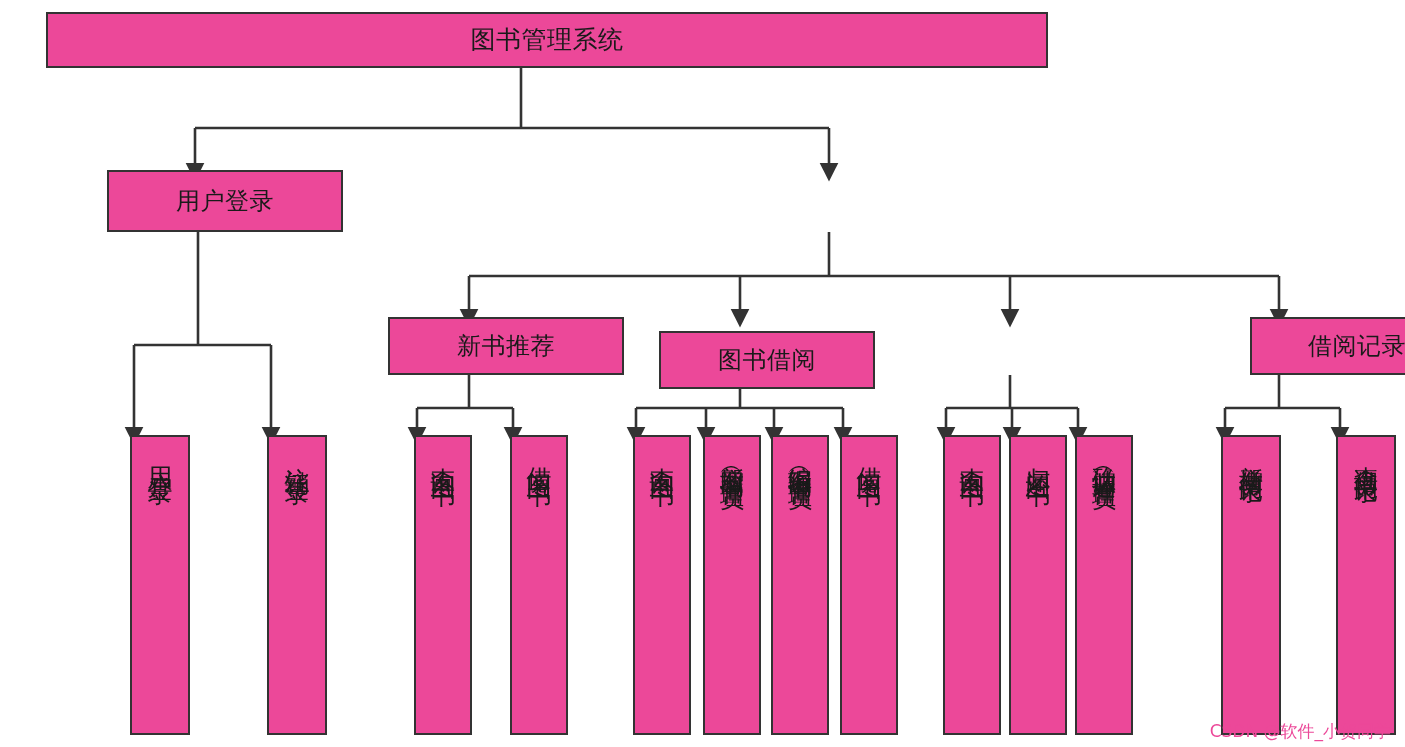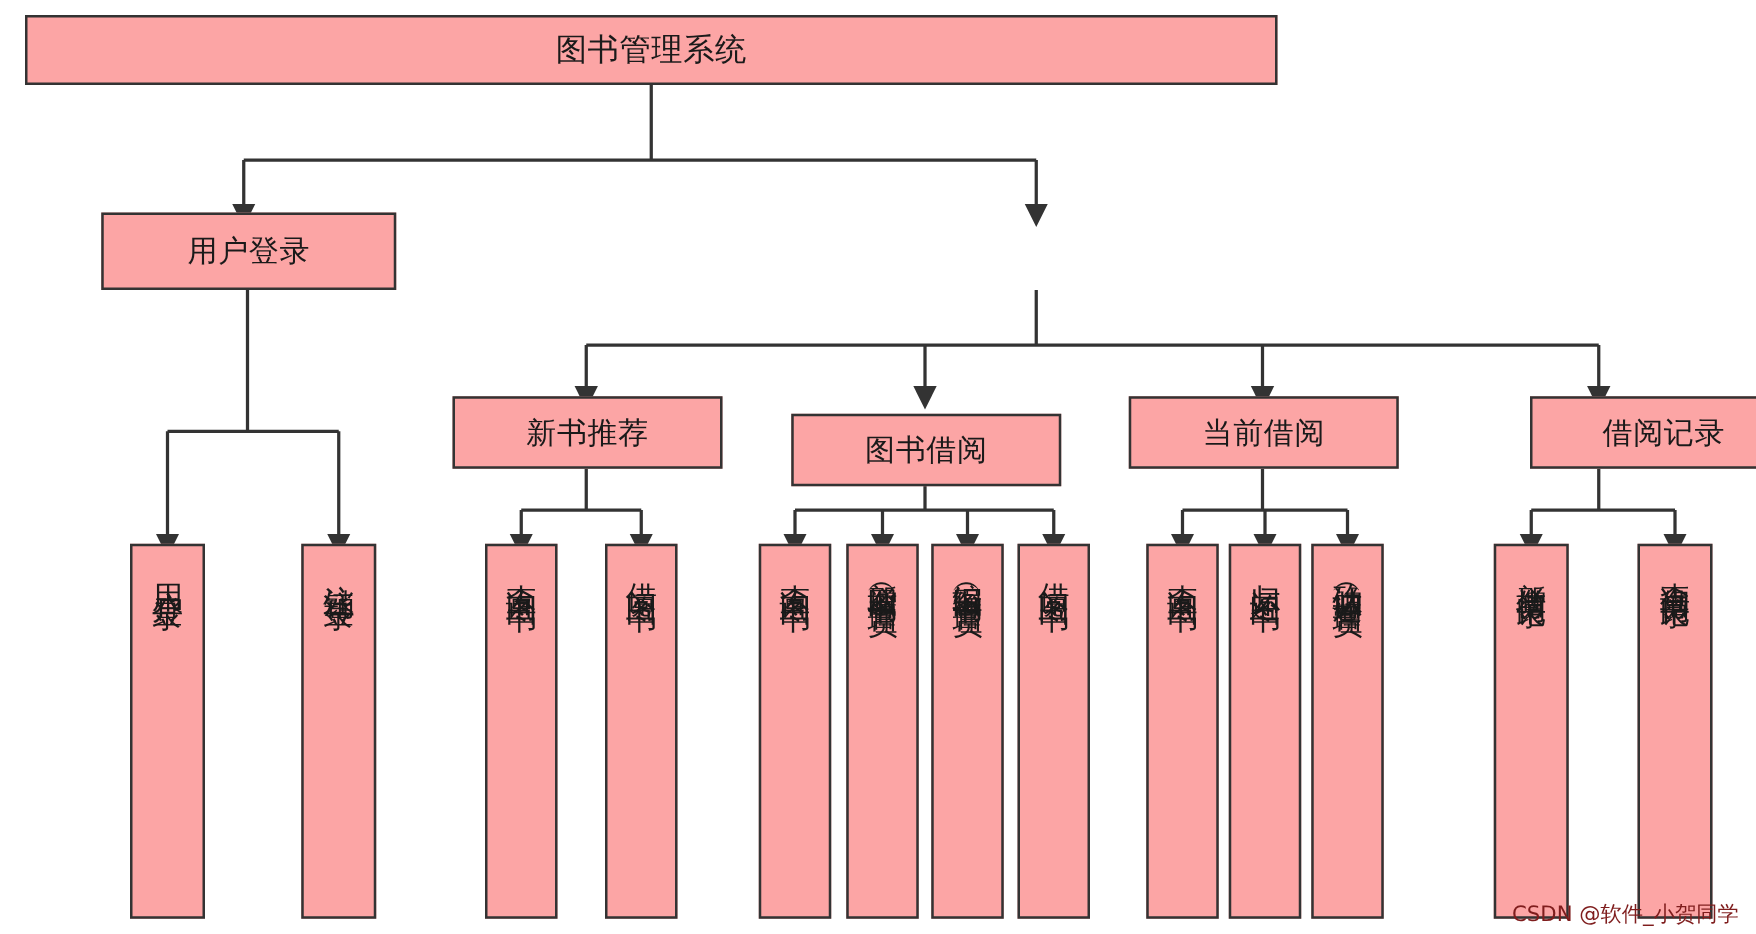--- a/index.html
+++ b/index.html
@@ -21,25 +21,26 @@
     position: absolute;
     left: 0;
     top: 0;
     width: 1405px;
     height: 747px;
   }
   .node {
     position: absolute;
     box-sizing: border-box;
     border: 2.5px solid #333333;
-    background: #fca5a5;
+    background: #ec4899;
     display: flex;
     align-items: center;
     justify-content: center;
     z-index: 2;
+    margin-left: 26px;
   }
   .node .label {
     color: #1a1a1a;
     line-height: 1.18;
     text-align: center;
     white-space: nowrap;
   }
   .node.horiz .label {
     font-size: 24px;
     letter-spacing: 0.5px;
@@ -62,21 +63,21 @@
   }
   .node.vert.tall-text .label {
     font-size: 24px;
     letter-spacing: 3px;
   }
   #watermark {
     position: absolute;
     right: 14px;
     bottom: 4px;
     font-size: 17px;
-    color: #7f1d1d;
+    color: #ec4899;
     z-index: 5;
     white-space: nowrap;
     font-family: "DejaVu Sans", "Liberation Sans", sans-serif;
     text-align: right;
   }
 </style>
 </head>
 <body>
 
 <div id="canvas">
@@ -136,31 +137,28 @@
 
   <div class="node horiz root" style="left:20px; top:12px; width:1002px; height:56px;">
     <span class="label">图书管理系统</span>
   </div>
 
   <div class="node horiz" style="left:81px; top:170px; width:236px; height:62px;">
     <span class="label">用户登录</span>
   </div>
 
 
-  <div class="node horiz" style="left:362px; top:317px; width:216px; height:58px;">
+  <div class="node horiz" style="left:362px; top:317px; width:236px; height:58px;">
     <span class="label">新书推荐</span>
   </div>
 
   <div class="node horiz" style="left:633px; top:331px; width:216px; height:58px;">
     <span class="label">图书借阅</span>
   </div>
 
-  <div class="node horiz" style="left:903px; top:317px; width:216px; height:58px;">
-    <span class="label">当前借阅</span>
-  </div>
 
   <div class="node horiz" style="left:1224px; top:317px; width:214px; height:58px;">
     <span class="label">借阅记录</span>
   </div>
 
   <div class="node vert" style="left:104px; top:435px; width:60px; height:300px;">
     <span class="label">用户登录</span>
   </div>
 
   <div class="node vert" style="left:241px; top:435px; width:60px; height:300px;">

